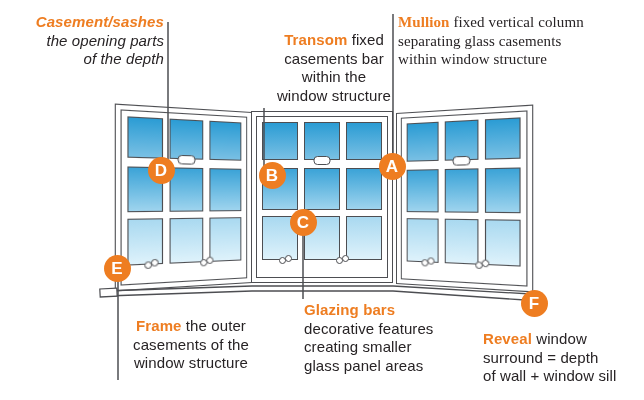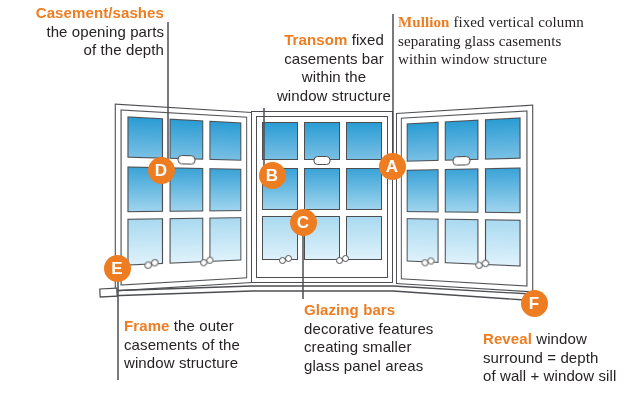--- a/index.html
+++ b/index.html
@@ -47,24 +47,24 @@
   
   .marker{
     position:absolute;width:27px;height:27px;border-radius:50%;background:#ee7d21;
     color:#ffffff;font-weight:bold;font-size:17px;display:flex;align-items:center;
     justify-content:center;z-index:6;line-height:1;
   }
   
   .label{position:absolute;font-size:15px;line-height:18.5px;color:#272325;
     letter-spacing:0.1px;z-index:7;}
   .term{color:#ee7d21;font-weight:bold;}
-  #lbl-casement{left:24px;top:4px;width:140px;text-align:right;}
+  #lbl-casement{left:24px;top:13px;width:140px;text-align:right;font-style:italic;}
   #lbl-transom{left:264px;top:31px;width:140px;text-align:center;}
   #lbl-mullion{left:398px;top:13px;width:245px;font-family:Liberation Serif, serif;}
-  #lbl-frame{left:124px;top:317px;width:134px;text-align:left;}
+  #lbl-frame{left:124px;top:317px;width:134px;text-align:center;}
   #lbl-glazing{left:304px;top:301px;width:165px;}
   #lbl-reveal{left:483px;top:330px;width:160px;}
 </style>
 </head>
 <body>
 
 <div id="stage">
 
   <div class="window win-left">
     <div class="sashbox">

